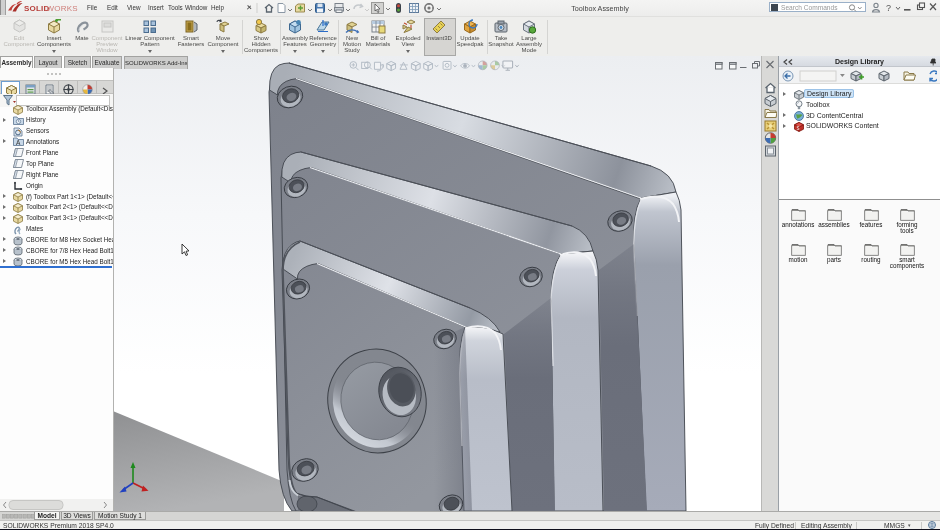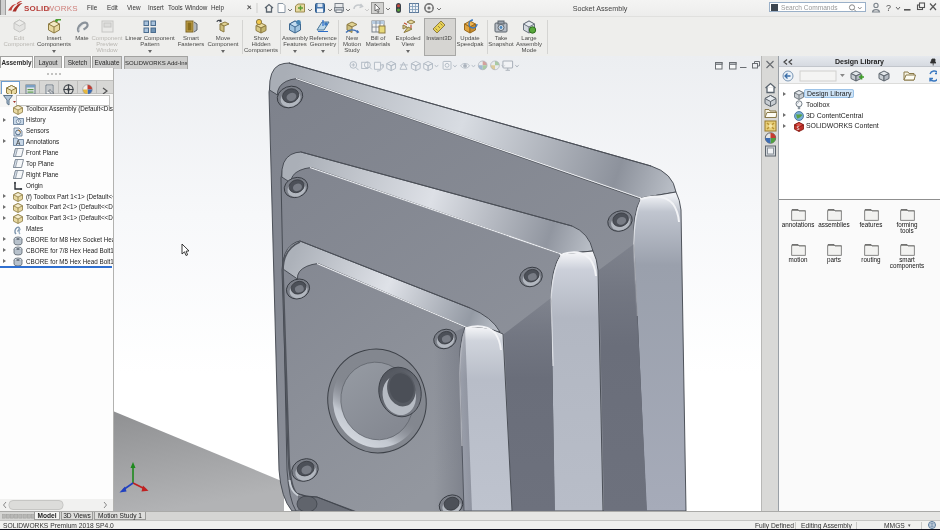--- a/index.html
+++ b/index.html
@@ -422,21 +422,21 @@
           <rect x="0.5" y="0.5" width="9" height="9" fill="none" stroke="#5d7a9a"></rect>
           <path d="M0.5 3.5 h9 M0.5 6.5 h9 M3.5 0.5 v9 M6.5 0.5 v9" stroke="#7d9ab8" stroke-width="0.8"></path>
         </g>
       <g transform="translate(181,1)">
           <circle cx="5" cy="5" r="4.2" fill="none" stroke="#777" stroke-width="1.4"></circle>
           <circle cx="5" cy="5" r="1.6" fill="#777"></circle>
           <path d="M5 0 v2 M5 8 v2 M0 5 h2 M8 5 h2" stroke="#777" stroke-width="1.2"></path>
           <path d="M194 6 l2 2 2 -2" fill="none" stroke="#777" stroke-width="1" transform="translate(-181,-1)"></path>
         </g>
     </svg>
-    <span id="title">Socket Assembly</span>
+    <span id="title">Toolbox Assembly</span>
     <div id="search">
       <div class="sqicon"></div>
         <div class="stext">Search Commands</div>
       <svg class="abs" style="right:3px;top:1px;" width="14" height="8" viewBox="0 0 14 8">
           <circle cx="4" cy="3.4" r="2.6" fill="none" stroke="#888" stroke-width="1"></circle>
           <line x1="6" y1="5.4" x2="8" y2="7.4" stroke="#888"></line>
           <path d="M10 3 l1.8 2 1.8 -2" fill="none" stroke="#888" stroke-width="0.9"></path>
         </svg>
     </div>
     <svg class="abs" style="left:871px;top:2px;" width="66" height="11" viewBox="0 0 66 11">

